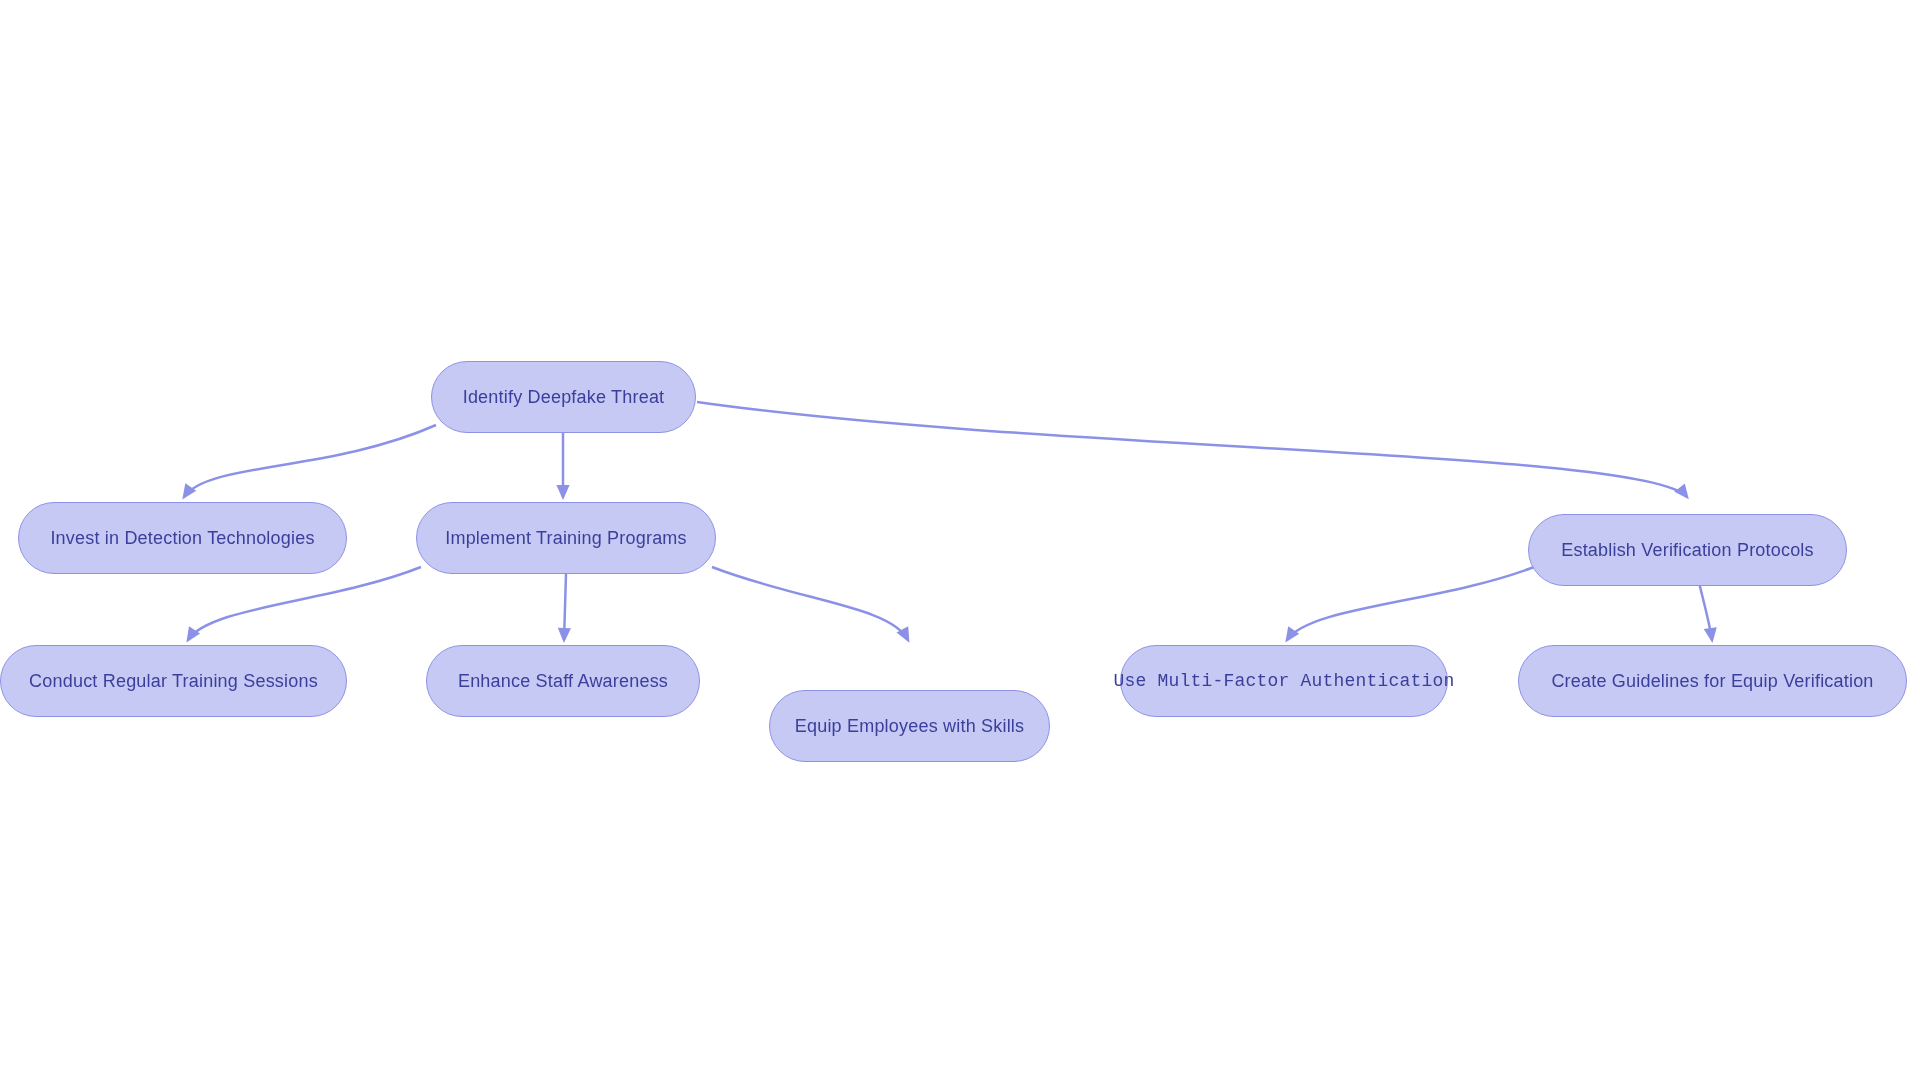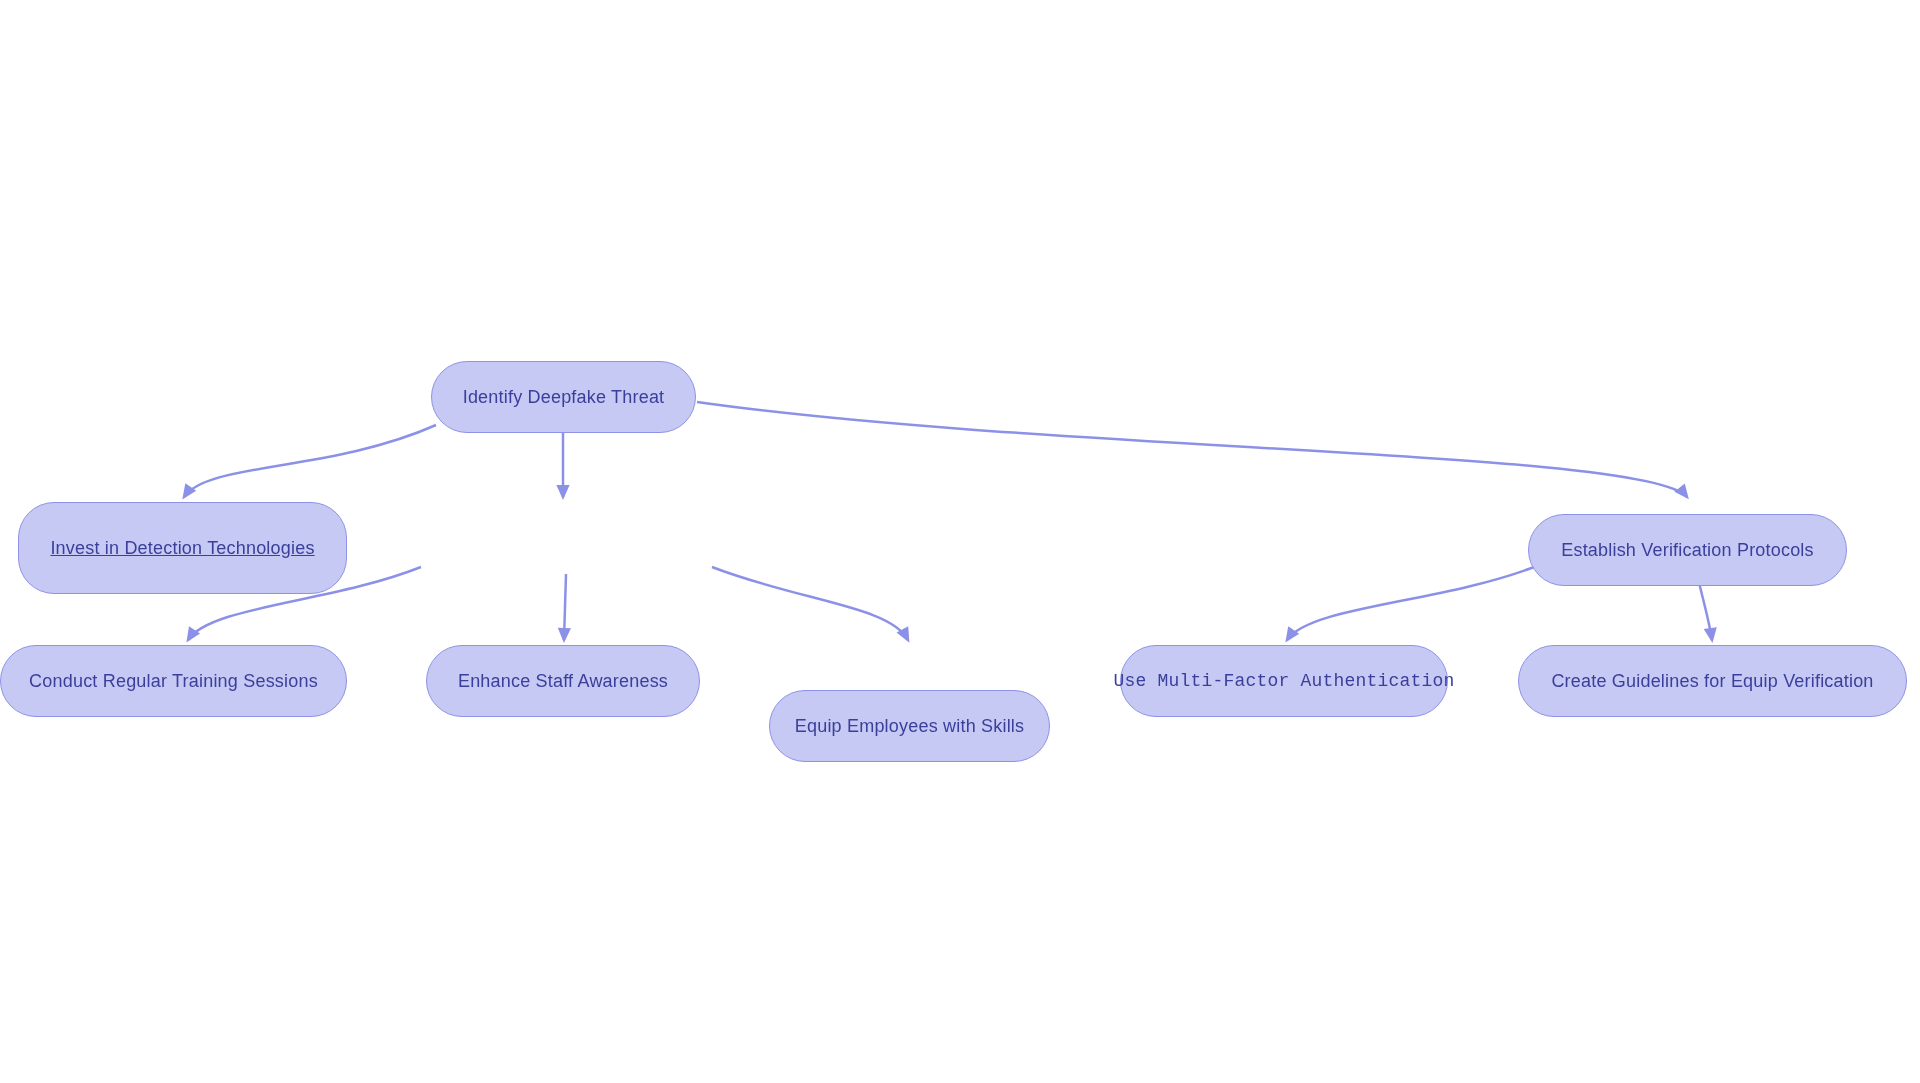--- a/index.html
+++ b/index.html
@@ -41,21 +41,21 @@
     background: var(--node-fill, #c6c9f3);
     border: 1.6px solid var(--node-border, #8e92e6);
     border-radius: 36px;
     color: var(--node-text, #3a3f9c);
     font-size: 18px;
     letter-spacing: 0.2px;
     white-space: nowrap;
     text-align: center;
   }
   #n-identify   { left: 431px;  top: 361px; width: 265px; height: 72px; }
-  #n-invest     { left: 18px;   top: 502px; width: 329px; height: 92px; text-decoration: underline; }
+  #n-invest     { left: 18px;   top: 502px; width: 329px; height: 72px; }
   #n-implement  { left: 416px;  top: 502px; width: 300px; height: 72px; }
   #n-establish  { left: 1528px; top: 514px; width: 319px; height: 72px; }
   #n-conduct    { left: 0;   top: 645px; width: 347px; height: 72px; }
   #n-enhance    { left: 426px;  top: 645px; width: 274px; height: 72px; }
   #n-equip      { left: 769px;  top: 645px; width: 281px; height: 72px; margin-top: 45px; }
   #n-mfa        { left: 1120px; top: 645px; width: 328px; height: 72px; font-family: Liberation Mono, monospace; }
   #n-guidelines { left: 1518px; top: 645px; width: 389px; height: 72px; }
 </style>
 </head>
 <body>
@@ -77,20 +77,23 @@
     <path class="edge" d="M 1534 567 C 1440 603, 1310 606, 1287 640" marker-end="url(#arrow)"></path>
     <path class="edge" d="M 1697 574 C 1703 600, 1709 620, 1712 640" marker-end="url(#arrow)"></path>
   </svg>
 
   <div class="node" id="n-identify">
     <span>Identify Deepfake Threat</span>
   </div>
   <div class="node" id="n-invest">
     <span>Invest in Detection Technologies</span>
   </div>
+  <div class="node" id="n-implement">
+    <span>Implement Training Programs</span>
+  </div>
   <div class="node" id="n-establish">
     <span>Establish Verification Protocols</span>
   </div>
   <div class="node" id="n-conduct">
     <span>Conduct Regular Training Sessions</span>
   </div>
   <div class="node" id="n-enhance">
     <span>Enhance Staff Awareness</span>
   </div>
   <div class="node" id="n-equip">

